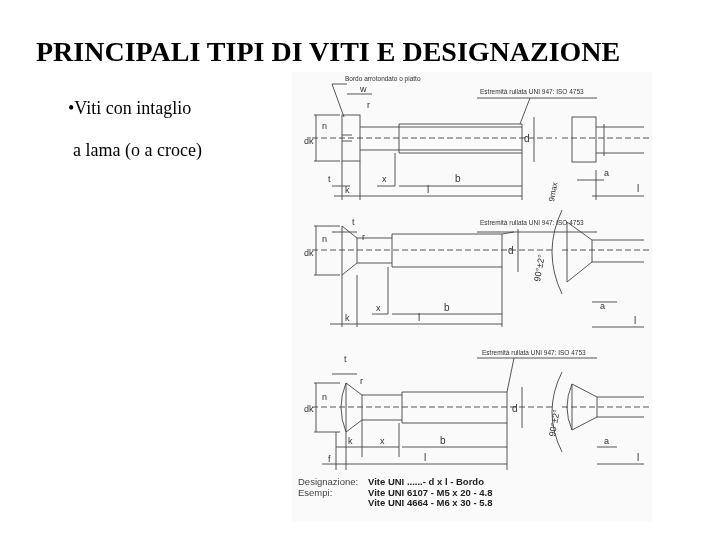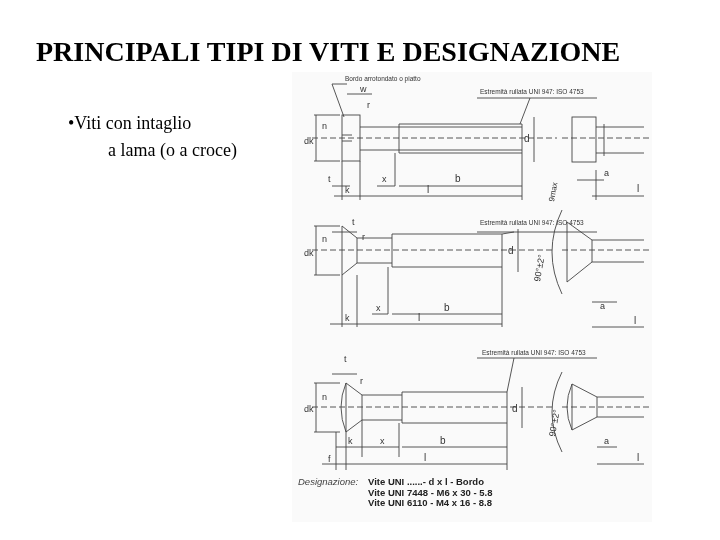--- a/index.html
+++ b/index.html
@@ -1,26 +1,26 @@
 <!DOCTYPE html>
 <html><head>
 <meta charset="utf-8">
 <style>
   html, body { margin:0; padding:0; }
   body { width:720px; height:540px; background:#ffffff; position:relative; overflow:hidden;
          font-family:"Liberation Serif", serif; color:#000; }
   .title { position:absolute; left:36px; top:36px; font-size:28px; font-weight:bold; letter-spacing:0px; white-space:nowrap; }
-  .bullet1 { position:absolute; left:68px; top:98px; font-size:18px; white-space:nowrap;margin-top:15px; }
-  .bullet2 { position:absolute; left:73px; top:140px; font-size:18px; white-space:nowrap;margin-left:35px; }
+  .bullet1 { position:absolute; left:68px; top:98px; font-size:18px; white-space:nowrap; }
+  .bullet2 { position:absolute; left:73px; top:140px; font-size:18px; white-space:nowrap; }
   .figure { position:absolute; left:292px; top:72px; width:360px; height:450px; background:#fafafa; }
   .figure svg { position:absolute; left:0; top:0; }
   .lbl { font-family:"Liberation Sans", sans-serif; fill:#333; }
   .desig { position:absolute; left:6px; top:405px; font-family:"Liberation Sans", sans-serif; font-size:9.5px; color:#444; line-height:10.5px; }
   .desig .row { display:flex; }
-  .desig .k { width:70px;font-style:italic; }
+  .desig .k { width:70px; }
   .desig .v { font-weight:bold; color:#222; }
 </style>
 </head>
 <body>
 
 <div class="title">PRINCIPALI TIPI DI VITI E DESIGNAZIONE</div>
 
 <div class="bullet1">
   <span>•</span><span>Viti con intaglio</span>
 </div>
@@ -190,21 +190,21 @@
     <text class="lbl" x="312" y="372" font-size="9">a</text>
     <text class="lbl" x="345" y="389" font-size="10">l</text>
   </svg>
 
   <div class="desig">
     <div class="row">
       <span class="k">Designazione:</span>
       <span class="v">Vite UNI ......- d x l - Bordo</span>
     </div>
     <div class="row">
-      <span class="k"></span>
-      <span class="v">Vite UNI 7448 - M6 x 30 - 5.8</span>
+      <span class="k">Esempi:</span>
+      <span class="v">Vite UNI 6107 - M5 x 20 - 4.8</span>
     </div>
     <div class="row">
       <span class="k"></span>
-      <span class="v">Vite UNI 6110 - M4 x 16 - 8.8</span>
+      <span class="v">Vite UNI 4664 - M6 x 30 - 5.8</span>
     </div>
   </div>
 </div>
 
 </body></html>

